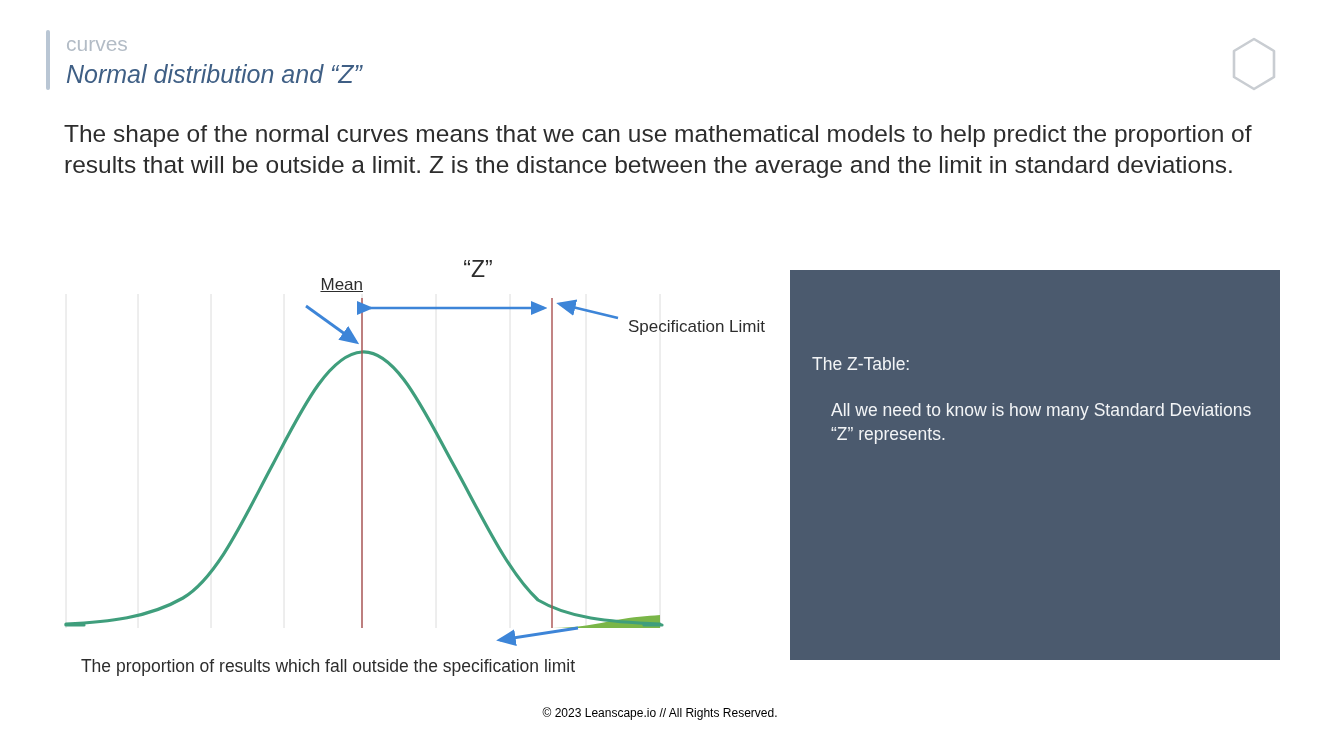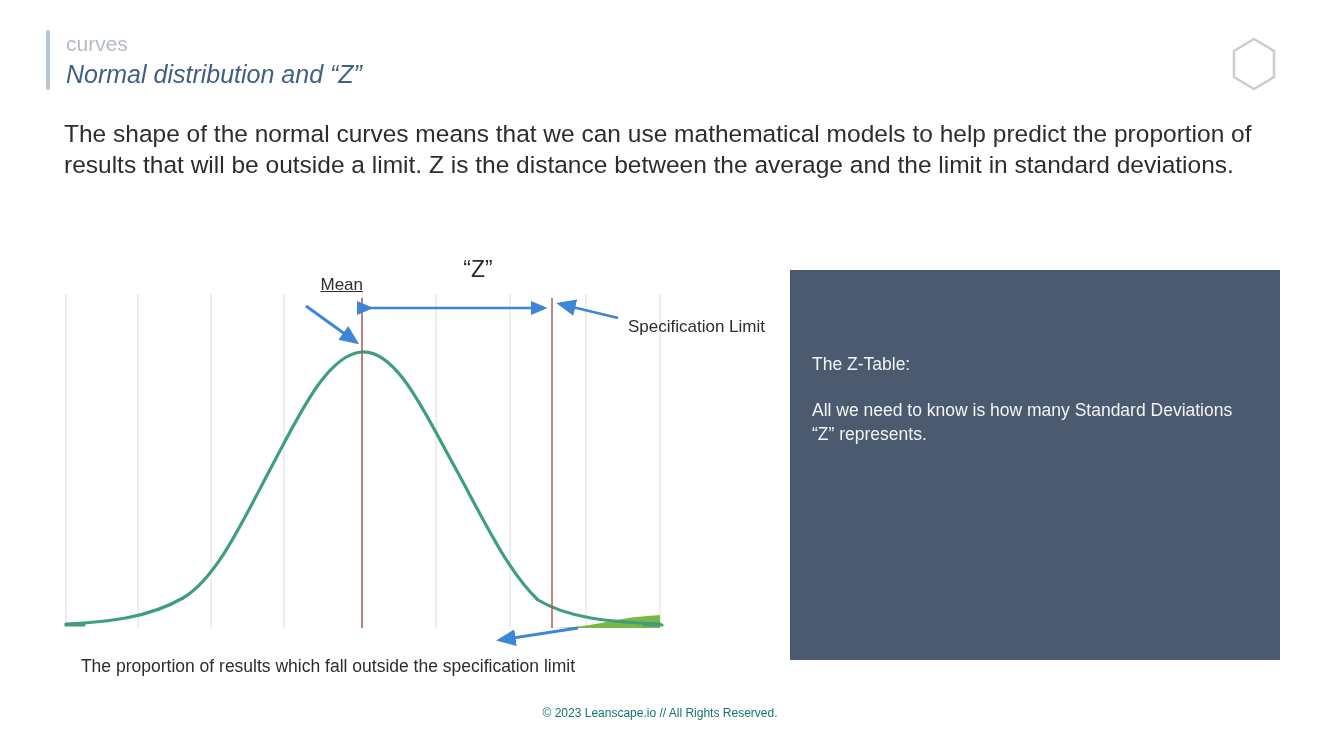--- a/index.html
+++ b/index.html
@@ -136,31 +136,32 @@
     padding: 82px 24px 24px 22px;
   }
   .panel p {
     margin: 0 0 22px 0;
     font-size: 17.5px;
     line-height: 24px;
     color: #f2f4f6;
   }
   .panel p:last-child {
     margin-bottom: 0;
+    margin-left: 19px;
   }
 
   
   .footer {
     position: absolute;
     left: 0;
     right: 0;
     top: 706px;
     text-align: center;
     font-size: 12px;
-    color: #0f766e;
+    color: #000000;
   }
 </style>
 </head>
 <body>
 
 <div class="slide">
 
   <div class="header">
     <div class="header-bar"></div>
     <div class="header-text">

